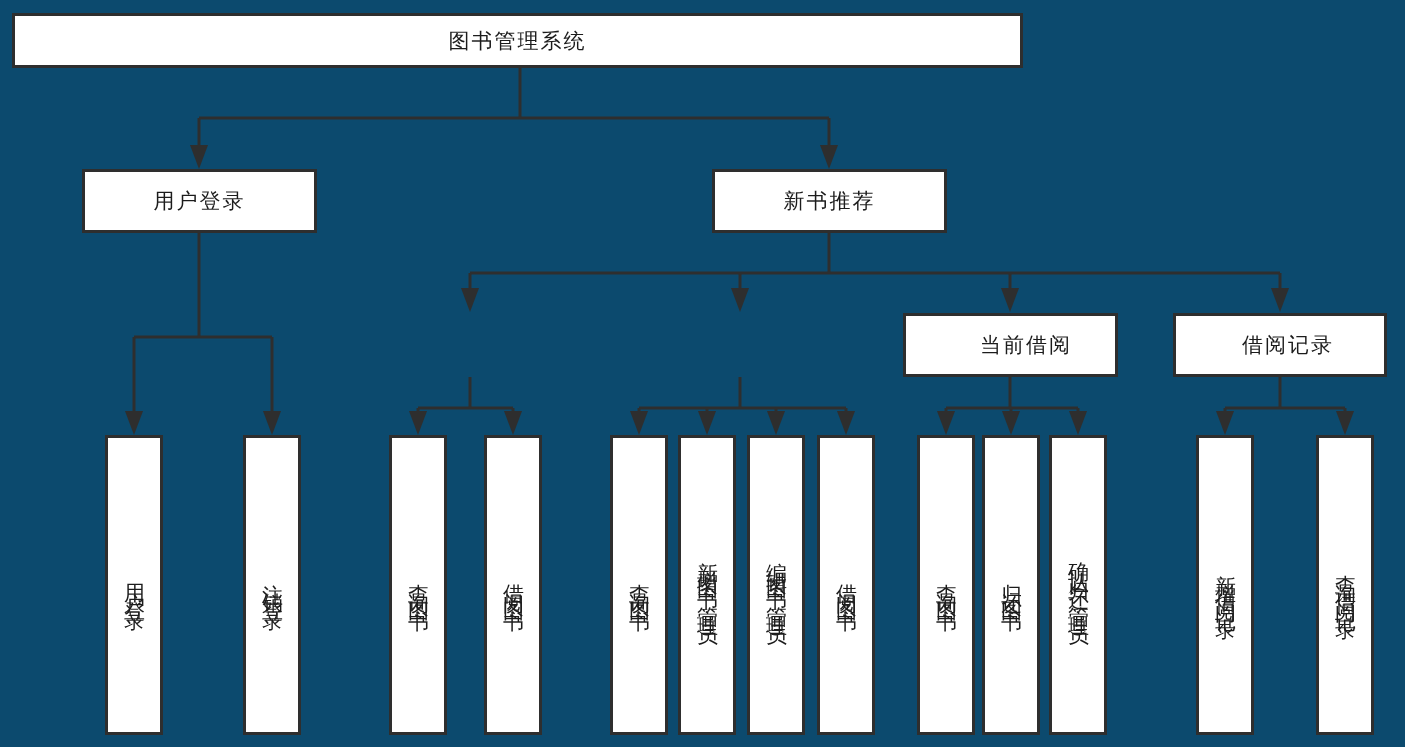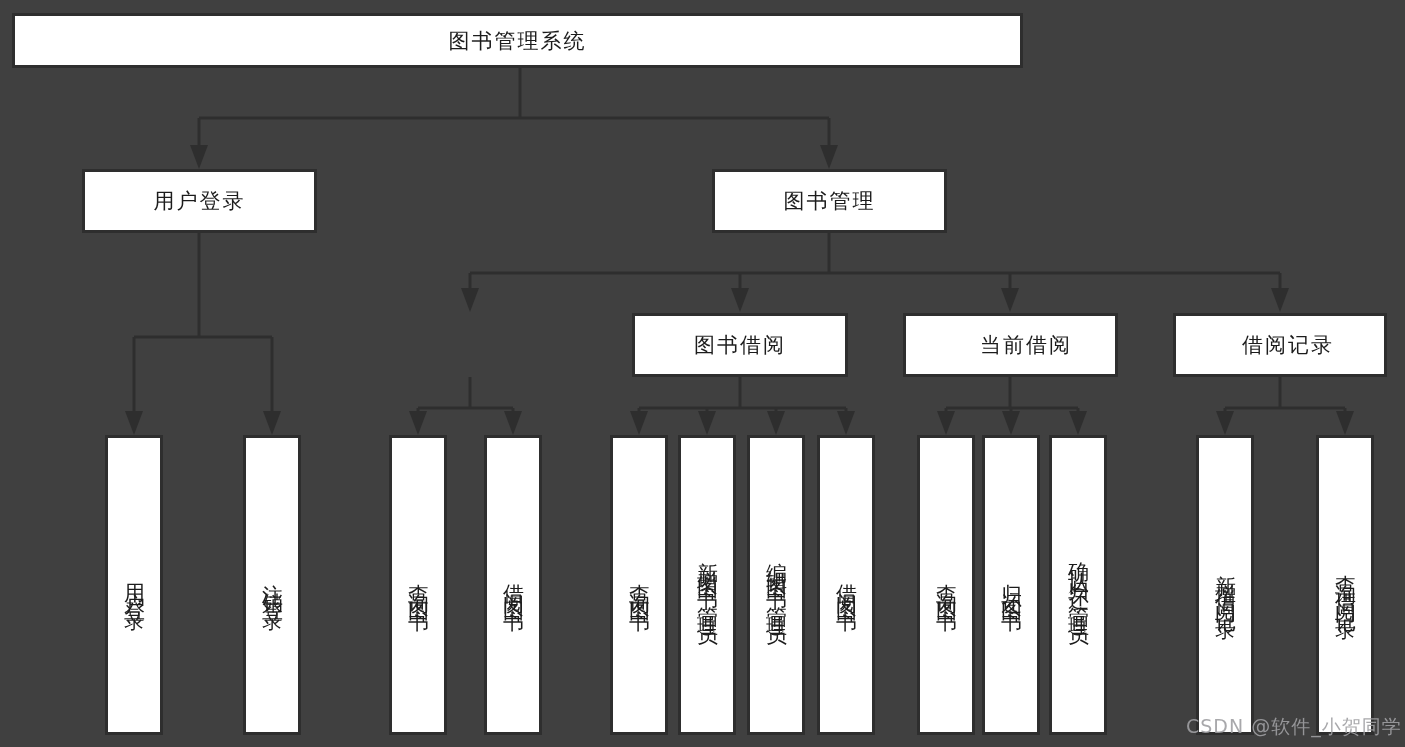--- a/index.html
+++ b/index.html
@@ -1,20 +1,20 @@
 <!DOCTYPE html>
 <html><head>
 <meta charset="utf-8">
 <style>
   html, body { margin: 0; padding: 0; background: #ffffff; }
   .canvas {
     position: relative;
     width: 1405px;
     height: 747px;
-    background: #404040;
+    background: #0c4a6e;
     font-family: "DejaVu Sans", "Liberation Sans", sans-serif;
     overflow: hidden;
   }
   .connectors {
     position: absolute;
     left: 0; top: 0;
     width: 1405px; height: 747px;
   }
   .node {
     position: absolute;
@@ -111,35 +111,33 @@
       <polygon points="1002,411 1020,411 1011,435"></polygon>
       <polygon points="1069,411 1087,411 1078,435"></polygon>
       <polygon points="1216,411 1234,411 1225,435"></polygon>
       <polygon points="1336,411 1354,411 1345,435"></polygon>
     </g>
   </svg>
 
   <div class="node root">图书管理系统</div>
 
   <div class="node lvl2a">用户登录</div>
-  <div class="node lvl2b">图书管理</div>
+  <div class="node lvl2b">新书推荐</div>
 
-  <div class="node lvl3b">图书借阅</div>
   <div class="node lvl3c">当前借阅</div>
   <div class="node lvl3d">借阅记录</div>
 
   <div class="leaf l0">用户登录</div>
   <div class="leaf l1">注销登录</div>
   <div class="leaf l2">查询图书</div>
   <div class="leaf l3">借阅图书</div>
   <div class="leaf l4">查询图书</div>
   <div class="leaf l5">新增图书（管理员）</div>
   <div class="leaf l6">编辑图书（管理员）</div>
   <div class="leaf l7">借阅图书</div>
   <div class="leaf l8">查询图书</div>
   <div class="leaf l9">归还图书</div>
   <div class="leaf l10">确认归还（管理员）</div>
   <div class="leaf l11">新增借阅记录</div>
   <div class="leaf l12">查询借阅记录</div>
 
-  <div class="watermark">CSDN @软件_小贺同学</div>
 
 </div>
 
 </body></html>

